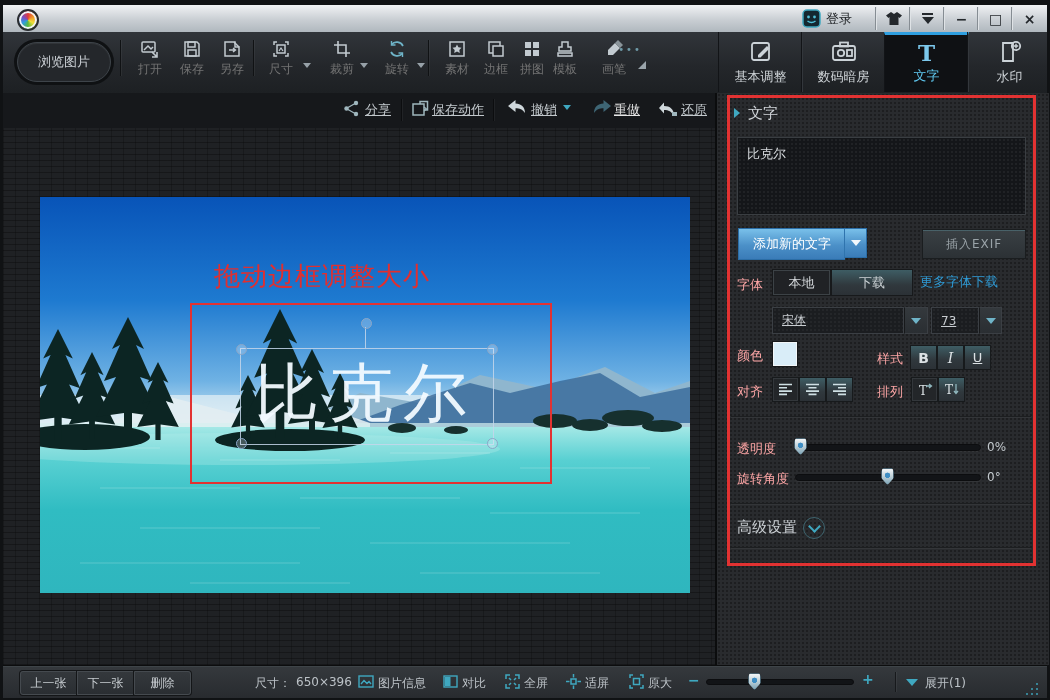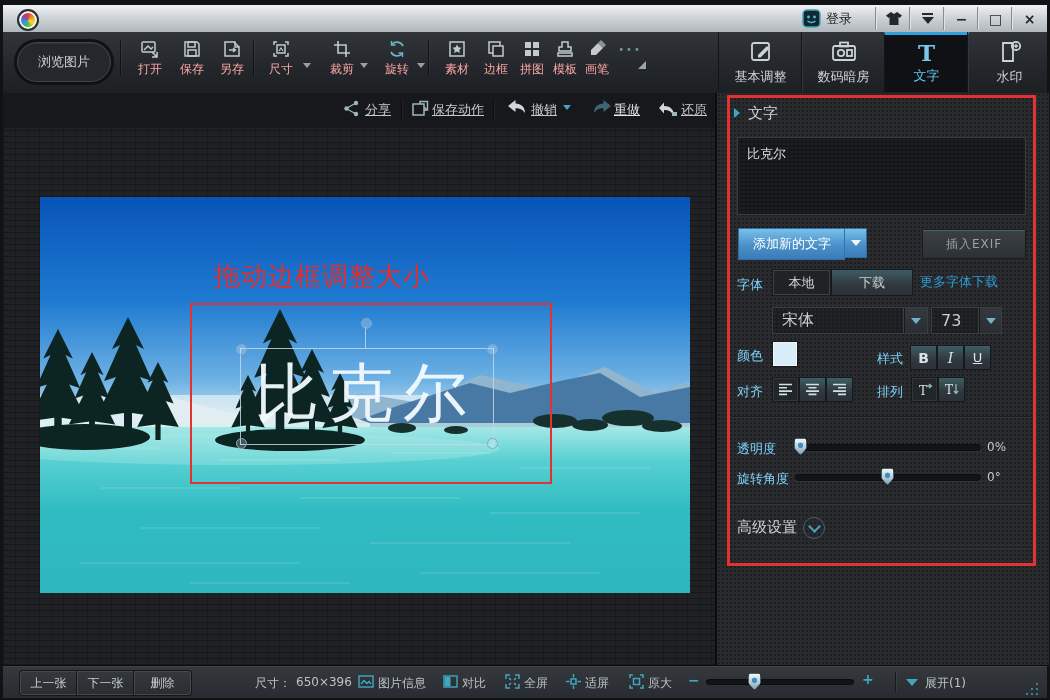--- a/index.html
+++ b/index.html
@@ -20,21 +20,21 @@
     color:#24282c;font-size:14px;font-weight:bold;cursor:default;}
   .rollup-bar{width:11px;height:2px;background:#24282c;margin-bottom:2px;}
   .tri-down-dk{width:0;height:0;border-left:6px solid transparent;border-right:6px solid transparent;border-top:7px solid #24282c;}
 
   
   .maintoolbar{left:3px;top:32px;width:1044px;height:61px;
     background:linear-gradient(180deg,#31353a,#24272b 55%,#1d2023);border-bottom:1px solid #101214;}
   .browse{left:17px;top:42px;width:92px;height:38px;border-radius:20px;background:#24272b;
     border:1px solid #3e444a;box-shadow:0 0 0 3px #0f1113,inset 0 1px 1px rgba(255,255,255,.07);
     color:#ccd1d6;font-size:13px;display:flex;align-items:center;justify-content:center;}
-  .titem{top:37px;width:40px;text-align:center;color:#fca5a5;font-size:12px;}
+  .titem{top:37px;width:40px;text-align:center;color:#737373;font-size:12px;}
   .ticon{height:24px;display:flex;align-items:center;justify-content:center;}
   .tsep{top:40px;width:1px;height:36px;background:#101214;box-shadow:1px 0 0 rgba(255,255,255,.05);}
   .caret{width:0;height:0;border-left:4px solid transparent;border-right:4px solid transparent;border-top:5px solid #97a1a8;}
   .more-tri{width:0;height:0;border-style:solid;border-width:0 0 8px 8px;border-color:transparent transparent #9aa4ab transparent;}
 
   .tab{top:32px;width:83px;height:60px;border-left:1px solid #121417;border-right:1px solid #33373c;
     display:flex;flex-direction:column;align-items:center;justify-content:center;gap:3px;
     color:#ced3d7;font-size:13px;}
   .tab.active{background:#0f1114;border-top:3px solid #2f9fe0;height:57px;color:#5fc8f0;}
   .tabT{font-family:"DejaVu Serif","Liberation Serif",serif;font-weight:bold;font-size:23px;color:#7cc8ec;line-height:22px;}
@@ -56,40 +56,40 @@
   .selbox{left:240px;top:348px;width:252px;height:95px;border:1px solid rgba(198,214,234,.85);}
   .handle{width:9px;height:9px;border-radius:50%;border:1px solid #8aa6c8;background:rgba(235,243,255,.25);}
   .rotstem{left:365px;top:327px;width:1px;height:21px;background:rgba(198,214,234,.85);}
   .overlaytext{left:240px;top:350px;width:252px;text-align:center;
     font-family:"DejaVu Serif","Liberation Serif",serif;font-size:64px;letter-spacing:10px;
     color:rgba(242,250,255,.95);white-space:nowrap;}
 
   
   .panel{left:715px;top:93px;width:332px;height:572px;background-color:#292b2e;border-left:2px solid #0b0c0d;
     background-image:radial-gradient(rgba(0,0,0,.30) 1px,transparent 1.2px);background-size:4px 4px;}
-  .plabel{font-size:13px;color:#7dd3fc;}
+  .plabel{font-size:13px;color:#fca5a5;}
   .tri-right{width:0;height:0;border-top:5px solid transparent;border-bottom:5px solid transparent;border-left:6px solid #3fa8c0;}
   .ptextarea{left:737px;top:137px;width:289px;height:78px;background-color:#141619;
     background-image:radial-gradient(rgba(255,255,255,.05) 1px,transparent 1.2px);background-size:4px 4px;
     border:1px solid #3a3e42;color:#d8dcdf;font-size:13px;padding:7px 9px;box-sizing:border-box;}
   .addbtn{left:738px;top:228px;width:106px;height:30px;background:linear-gradient(180deg,#79c0ea,#4b90c8 55%,#3a7cb8);
     border:1px solid #2b6da6;border-right:none;color:#fff;font-size:13px;display:flex;align-items:center;justify-content:center;}
   .addarrow{left:844px;top:228px;width:23px;height:30px;background:linear-gradient(180deg,#79c0ea,#4b90c8 55%,#3a7cb8);
     border:1px solid #2b6da6;border-left:1px solid #2f74ae;display:flex;align-items:center;justify-content:center;box-sizing:border-box;}
   .tri-down-w{width:0;height:0;border-left:5px solid transparent;border-right:5px solid transparent;border-top:6px solid #f2f8fc;}
   .exifbtn{left:922px;top:229px;width:102px;height:28px;background:linear-gradient(180deg,#3a4044,#2c3135);
     border:1px solid #1a1d1f;box-shadow:inset 0 1px 0 rgba(120,200,215,.25);color:#9aa3a8;font-size:12px;
     display:flex;align-items:center;justify-content:center;letter-spacing:1px;}
   .togglebtn{top:269px;height:27px;font-size:13px;display:flex;align-items:center;justify-content:center;box-sizing:border-box;}
   .tg-on{background:#202225;border:1px solid #17191b;box-shadow:inset 0 0 0 1px #3c4246;color:#d4d8db;}
   .tg-off{background:linear-gradient(180deg,#3e5d64,#30383d 60%,#2b3136);border:1px solid #17191b;color:#cdd3d6;}
   .link{font-size:13px;color:#2f9bd6;}
   .selectbox{background-color:#1b1d20;background-image:radial-gradient(rgba(255,255,255,.04) 1px,transparent 1.2px);
-    background-size:4px 4px;border:1px solid #3b3f44;color:#c8ccd0;font-size:16px;
-    display:flex;align-items:center;padding-left:9px;box-sizing:border-box;}
+    background-size:4px 4px;border:1px solid #3b3f44;color:#c8ccd0;font-size:12px;
+    display:flex;align-items:center;padding-left:9px;box-sizing:border-box;text-decoration:underline;}
   .selarrow{background:linear-gradient(180deg,#34393d,#2a2e32);border:1px solid #3b3f44;border-left:1px solid #17191b;
     display:flex;align-items:center;justify-content:center;box-sizing:border-box;}
   .tri-down-t{width:0;height:0;border-left:5px solid transparent;border-right:5px solid transparent;border-top:6px solid #6fb4c8;}
   .swatch{left:773px;top:342px;width:22px;height:22px;background:#d9edf8;border:1px solid #f2f6f8;box-shadow:0 0 0 1px #17191b;}
   .grp{display:flex;}
   .gbtn{width:27px;height:25px;display:flex;align-items:center;justify-content:center;box-sizing:border-box;
     background:linear-gradient(180deg,#3e5d64,#30383d 60%,#2b3136);border:1px solid #171a1c;color:#dce2e5;}
   .gbtn.pressed{background:#232629;box-shadow:inset 0 0 0 1px #33373b;}
   .bB{font-weight:bold;font-size:14px;}
   .bI{font-style:italic;font-family:"DejaVu Serif","Liberation Serif",serif;font-size:14px;}
@@ -255,21 +255,21 @@
   </div>
   <div class="abs titem" style="left:545px">
     <div class="ticon">
       <svg width="20" height="20" viewBox="0 0 20 20" fill="none" stroke="#c2cad0" stroke-width="1.5">
         <path d="M7 3 H13 V8 H16 V12 H4 V8 H7 Z"></path>
           <rect x="3" y="14" width="14" height="3"></rect>
       </svg>
       </div>
     <div>模板</div>
   </div>
-  <div class="abs titem" style="left:577px">
+  <div class="abs titem" style="left:594px">
     <div class="ticon">
       <svg width="20" height="20" viewBox="0 0 20 20">
         <path d="M11 4 L16 9 L9 16 L4 16 L4 11 Z" fill="#c2cad0"></path>
           <path d="M14 1 L19 6 L16 9 L11 4 Z" fill="#8a949a"></path>
       </svg>
       </div>
     <div>画笔</div>
   </div>
   <div class="abs titem" style="left:610px;color:#8fa7ae">
     <div class="ticon" style="font-size:10px;letter-spacing:2px;color:#6f9aa8">•••</div>

